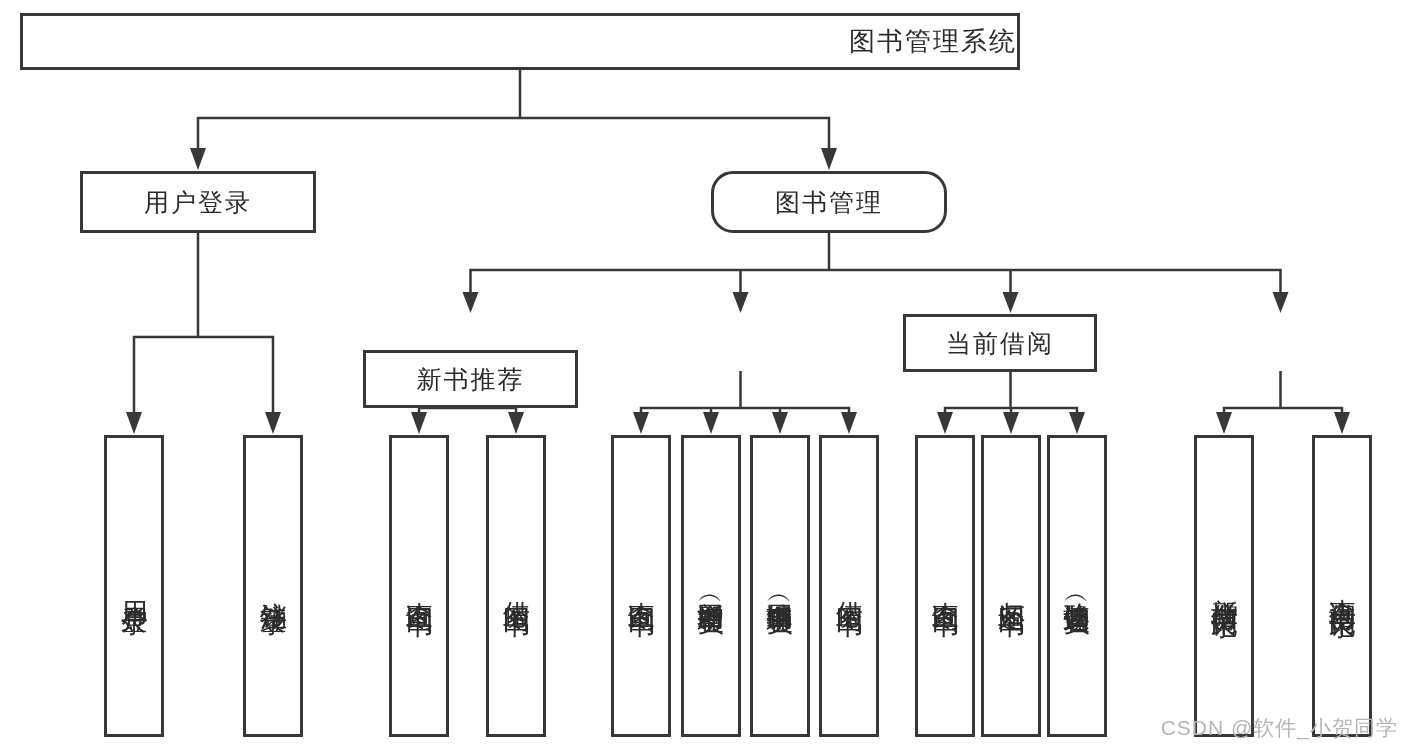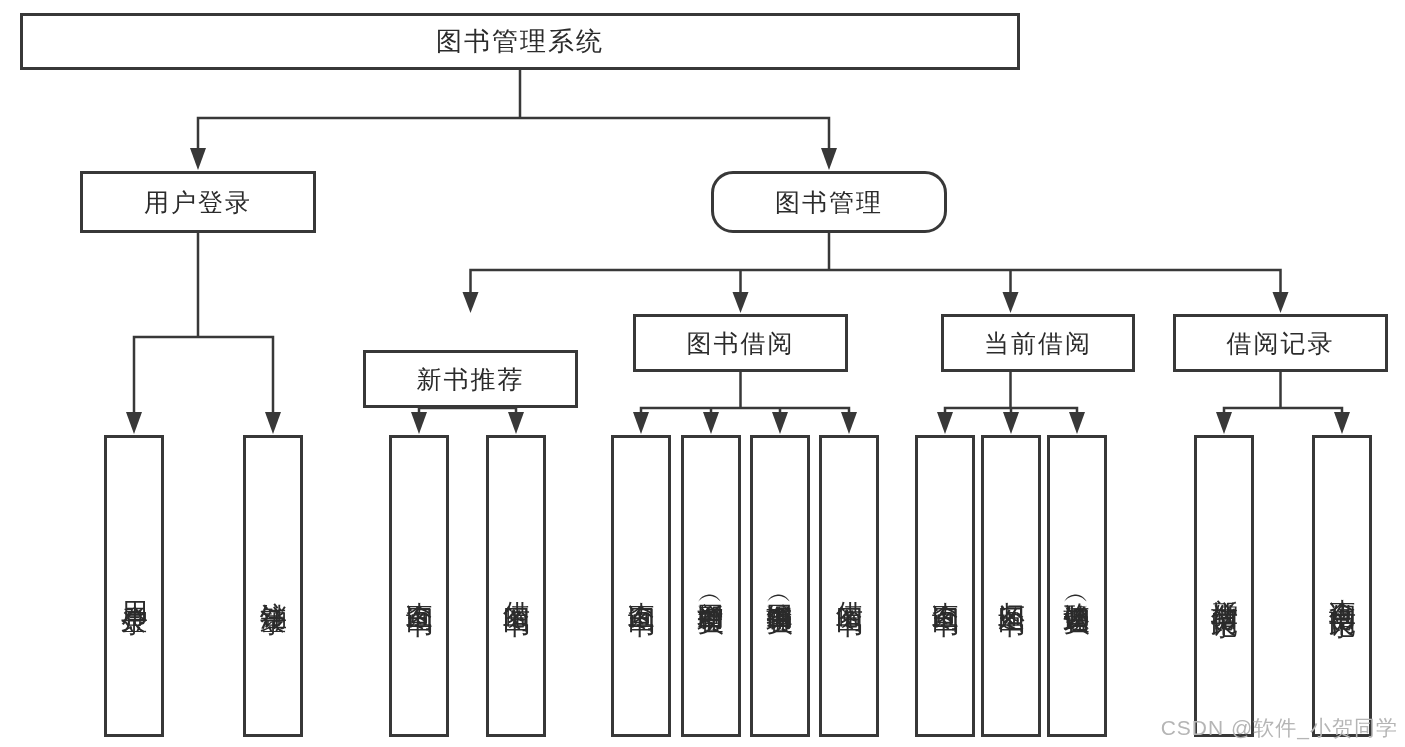--- a/index.html
+++ b/index.html
@@ -81,42 +81,36 @@
     <path class="l" d="M1010.5 371 V409.25 M943.75 408 H1078.25 M945 407 V413 M1011 407 V413 M1077 407 V413"></path>
     <path class="a" d="M937 412 L953 412 L945 434 Z"></path>
     <path class="a" d="M1003 412 L1019 412 L1011 434 Z"></path>
     <path class="a" d="M1069 412 L1085 412 L1077 434 Z"></path>
 
     <path class="l" d="M1280.5 371 V409.25 M1222.75 408 H1343.25 M1224 407 V413 M1342 407 V413"></path>
     <path class="a" d="M1216 412 L1232 412 L1224 434 Z"></path>
     <path class="a" d="M1334 412 L1350 412 L1342 434 Z"></path>
   </svg>
 
-  <div class="node hbox root" style="left:20px;top:13px;width:1000px;height:57px;">
+  <div class="node hbox root" style="left:20px;top:13px;width:1000px;height:57px;justify-content:flex-end;">
     <span>图书管理系统</span>
   </div>
 
   <div class="node hbox" style="left:80px;top:171px;width:236px;height:62px;">
     <span>用户登录</span>
   </div>
   <div class="node hbox" style="left:711px;top:171px;width:236px;height:62px;border-radius:22px;">
     <span>图书管理</span>
   </div>
 
   <div class="node hbox" style="left:363px;top:314px;width:215px;height:58px;margin-top:36px;">
     <span>新书推荐</span>
   </div>
-  <div class="node hbox" style="left:633px;top:314px;width:215px;height:58px;">
-    <span>图书借阅</span>
-  </div>
-  <div class="node hbox" style="left:941px;top:314px;width:194px;height:58px;">
+  <div class="node hbox" style="left:903px;top:314px;width:194px;height:58px;">
     <span>当前借阅</span>
-  </div>
-  <div class="node hbox" style="left:1173px;top:314px;width:215px;height:58px;">
-    <span>借阅记录</span>
   </div>
 
   <div class="node vbox" style="left:104px;top:435px;width:60px;height:302px;">
     <span>用户登录</span>
   </div>
   <div class="node vbox" style="left:243px;top:435px;width:60px;height:302px;">
     <span>注销登录</span>
   </div>
 
   <div class="node vbox" style="left:389px;top:435px;width:60px;height:302px;">

